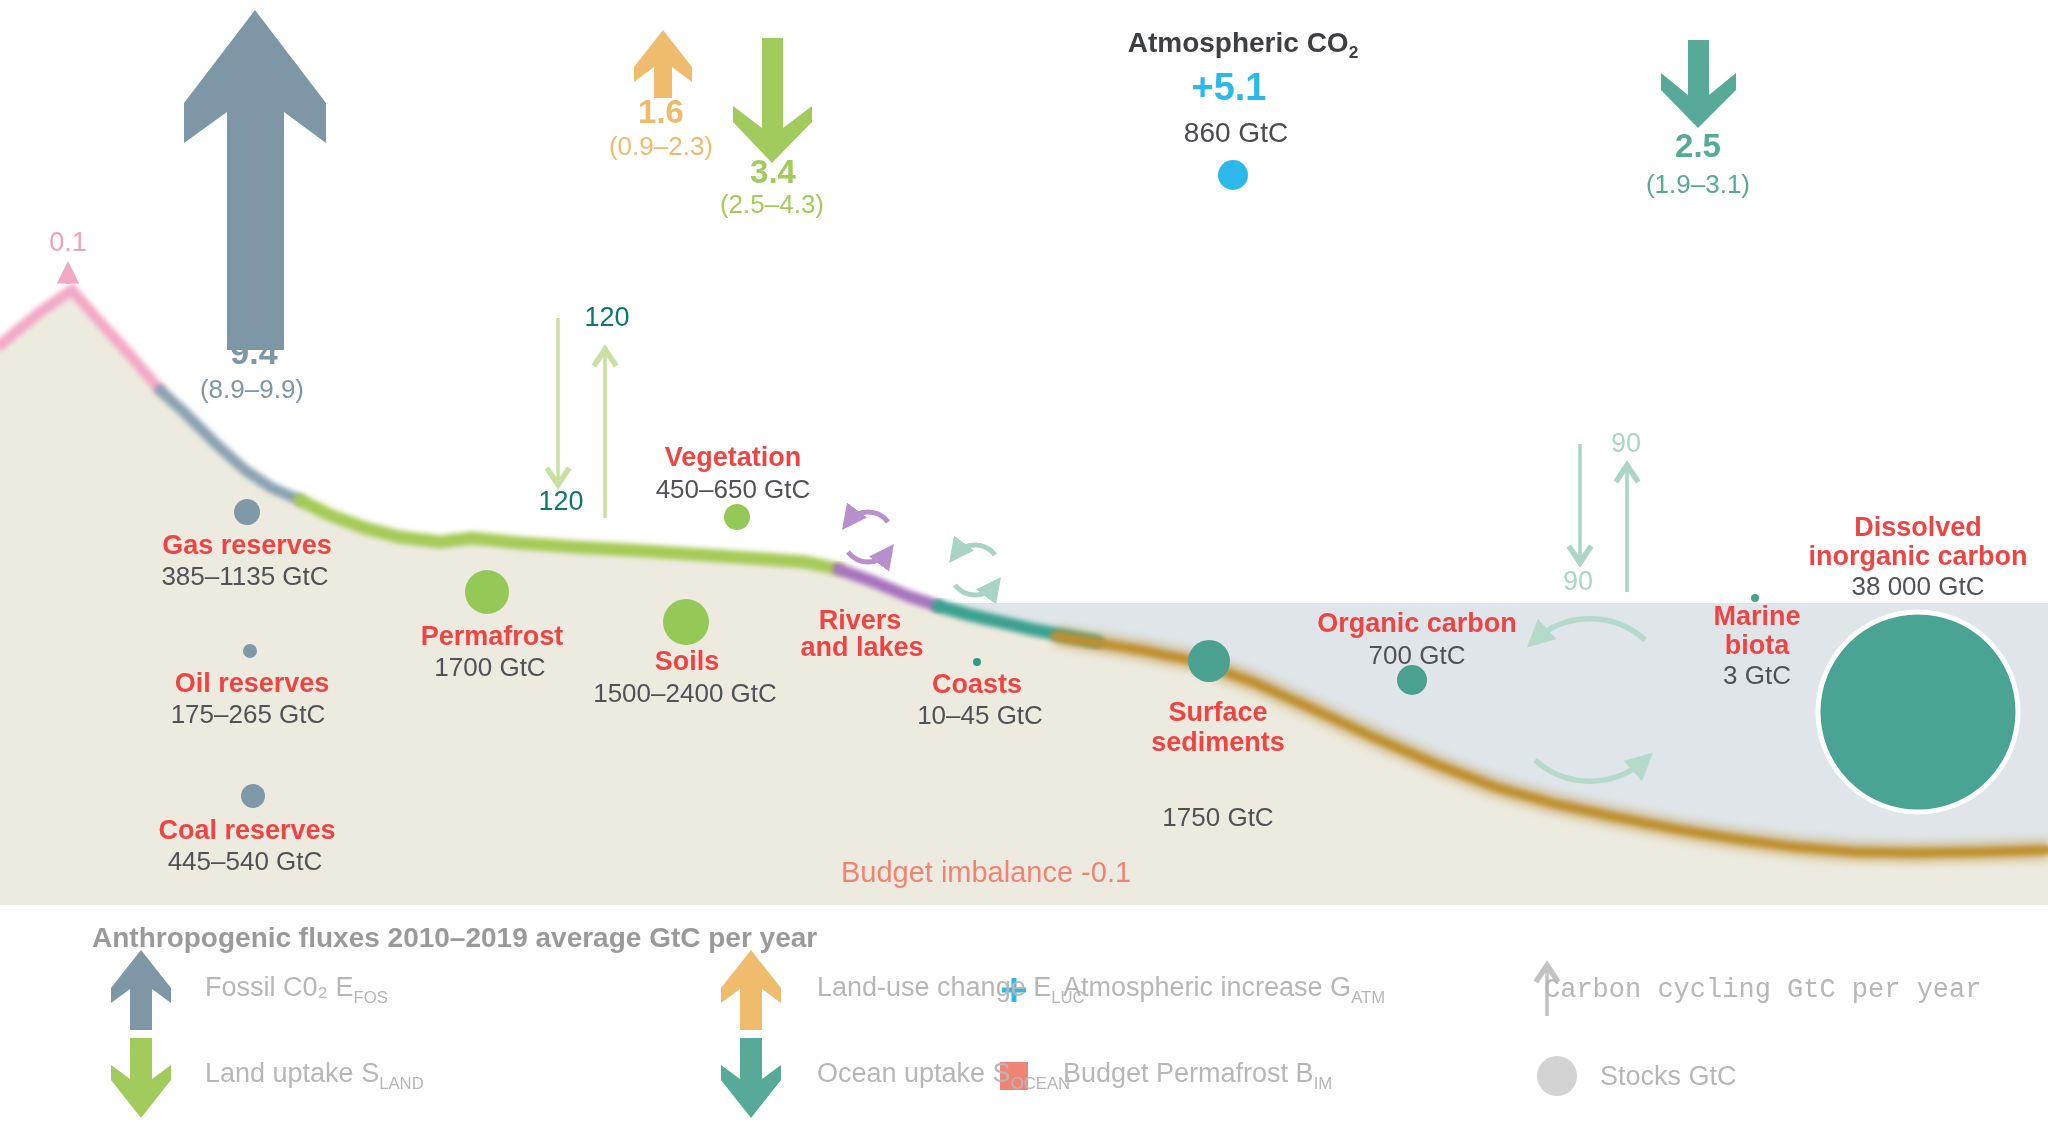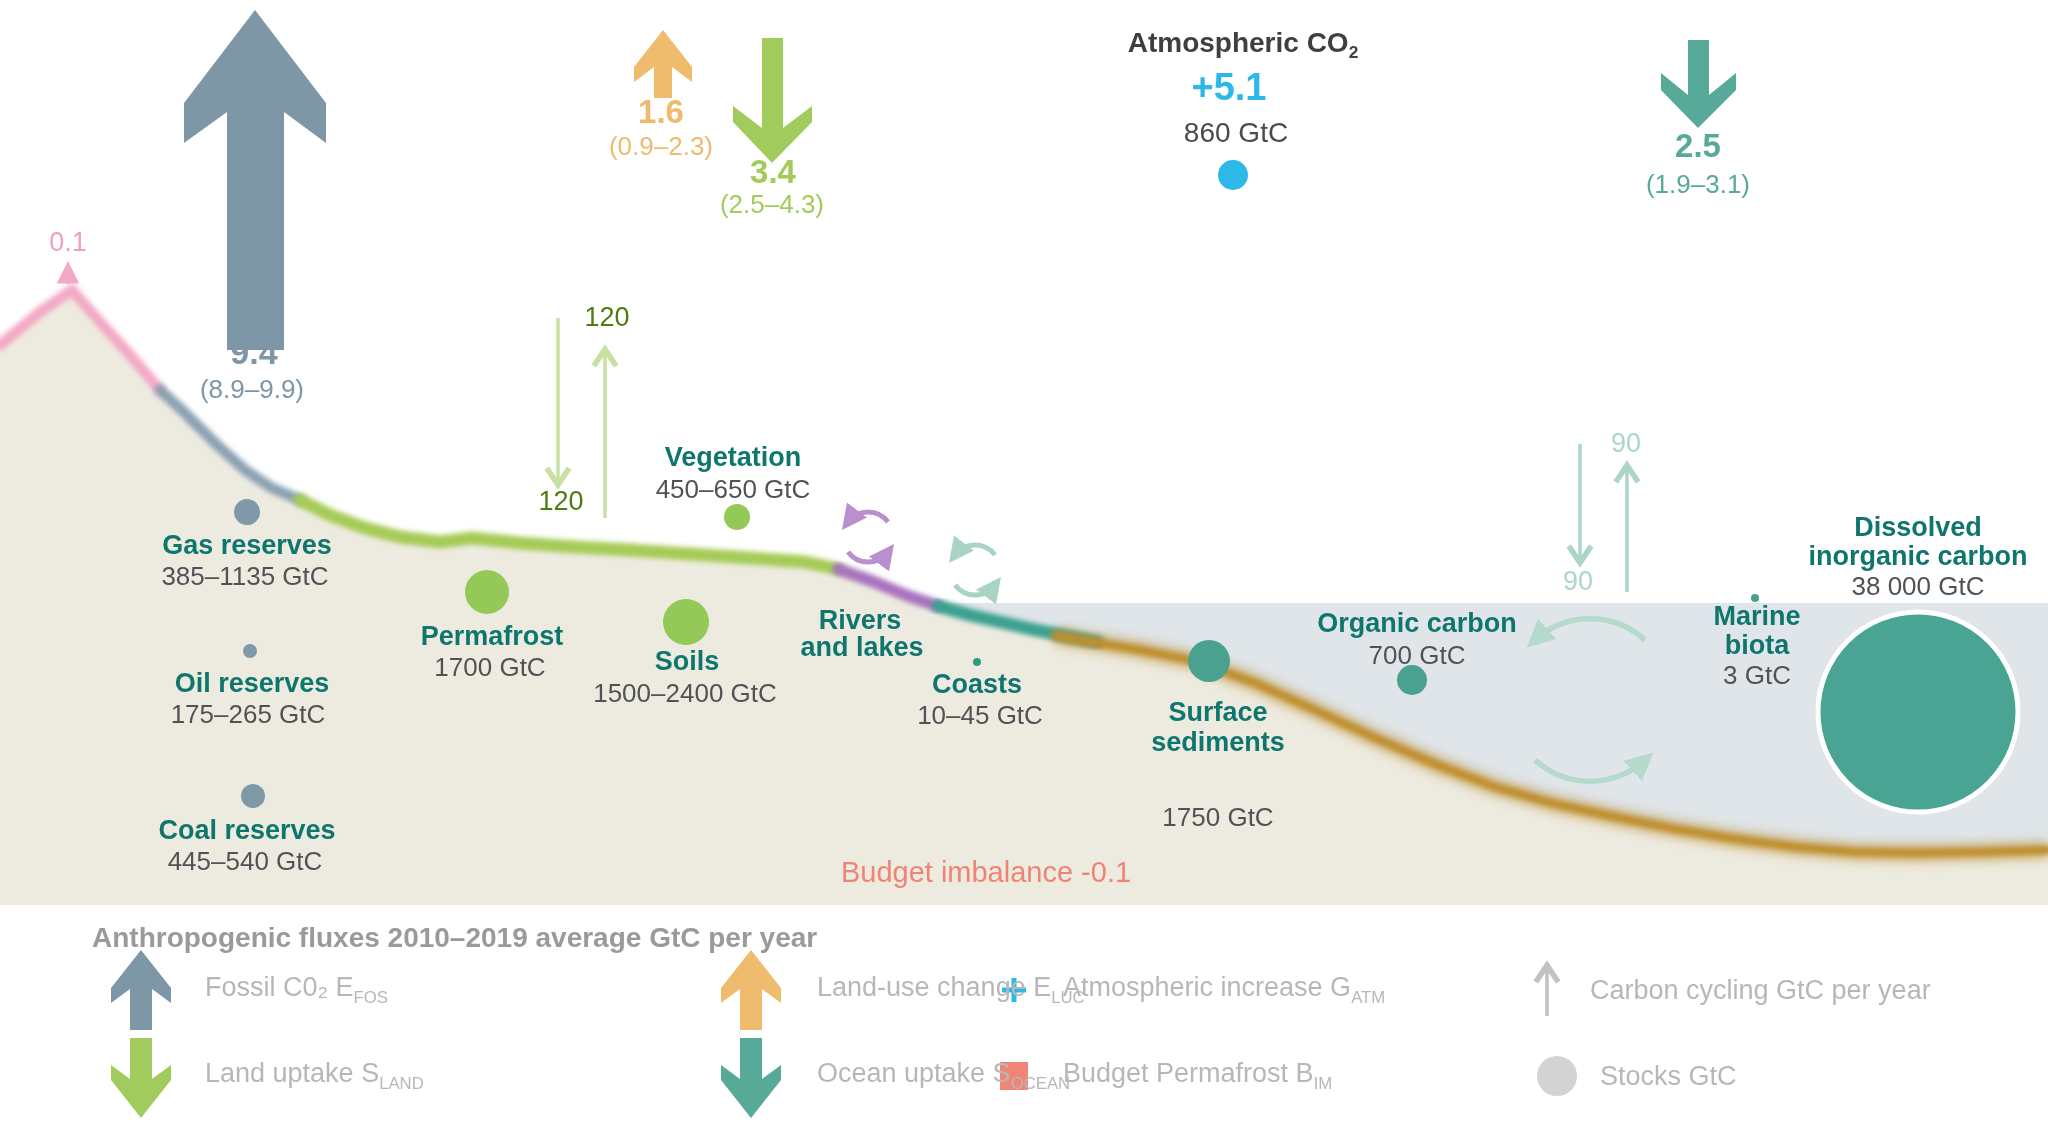--- a/index.html
+++ b/index.html
@@ -1,27 +1,27 @@
 <!DOCTYPE html>
 <html><head>
 <meta charset="utf-8">
 <style>
   html,body{margin:0;padding:0;background:#ffffff;}
   #stage{position:relative;width:2048px;height:1124px;background:#ffffff;overflow:hidden;
          font-family:"Liberation Sans", sans-serif;}
   #terrain{position:absolute;left:0;top:0;}
   .lbl{position:absolute;transform:translate(-50%,-50%);white-space:nowrap;text-align:center;line-height:1.08;}
   .lbl-left{position:absolute;transform:translate(0,-50%);white-space:nowrap;}
-  .stock-name{font-weight:bold;font-size:27px;color:#0f766e;}
+  .stock-name{font-weight:bold;font-size:27px;color:#ef4444;}
   .stock-val{font-size:26px;color:#515256;}
   .flux-val{font-weight:bold;font-size:34px;}
   .flux-range{font-size:26px;}
   .c-fossil{color:#7e97a7;} .c-landuse{color:#eebb6d;} .c-land{color:#a3cb5a;}
   .c-ocean{color:#57a998;} .c-cyan{color:#2cb9ea;} .c-pink{color:#efa0bd;}
-  .c-lgreen{color:#4d7c0f;} .c-lteal{color:#abd5c6;} .c-salmon{color:#ef8475;}
+  .c-lgreen{color:#0f766e;} .c-lteal{color:#abd5c6;} .c-salmon{color:#ef8475;}
   .cycling-num{font-size:27px;}
   .atmos-title{font-weight:bold;font-size:28px;color:#3e3f42;}
   .atmos-val{font-weight:bold;font-size:38px;}
   .atmos-stock{font-size:28px;color:#4a4b4e;}
   .budget{font-size:29px;}
   .legend-title{font-weight:bold;font-size:28px;color:#9a9a9a;}
   .legend-lbl{font-size:27px;color:#b7b7b7;}
   sub{font-size:62%;}
 </style>
 </head>
@@ -183,21 +183,21 @@
   <div class="lbl-left legend-title" style="left:92px;top:938px;">Anthropogenic fluxes 2010–2019 average GtC per year</div>
   <div class="lbl-left legend-lbl" style="left:205px;top:990px;">
     <span>Fossil C0₂ E</span><sub>FOS</sub>
   </div>
   <div class="lbl-left legend-lbl" style="left:1063px;top:990px;">
     <span>Atmospheric increase G</span><sub>ATM</sub>
   </div>
   <div class="lbl-left legend-lbl" style="left:817px;top:990px;">
     <span>Land-use change E</span><sub>LUC</sub>
   </div>
-  <div class="lbl-left legend-lbl" style="left:1590px;top:990px;">
+  <div class="lbl-left legend-lbl" style="left:1544px;top:990px;font-family:Liberation Mono, monospace;">
     <span>Carbon cycling GtC per year</span>
   </div>
   <div class="lbl-left legend-lbl" style="left:205px;top:1076px;">
     <span>Land uptake S</span><sub>LAND</sub>
   </div>
   <div class="lbl-left legend-lbl" style="left:817px;top:1076px;">
     <span>Ocean uptake S</span><sub>OCEAN</sub>
   </div>
   <div class="lbl-left legend-lbl" style="left:1063px;top:1076px;">
     <span>Budget Permafrost B</span><sub>IM</sub>

